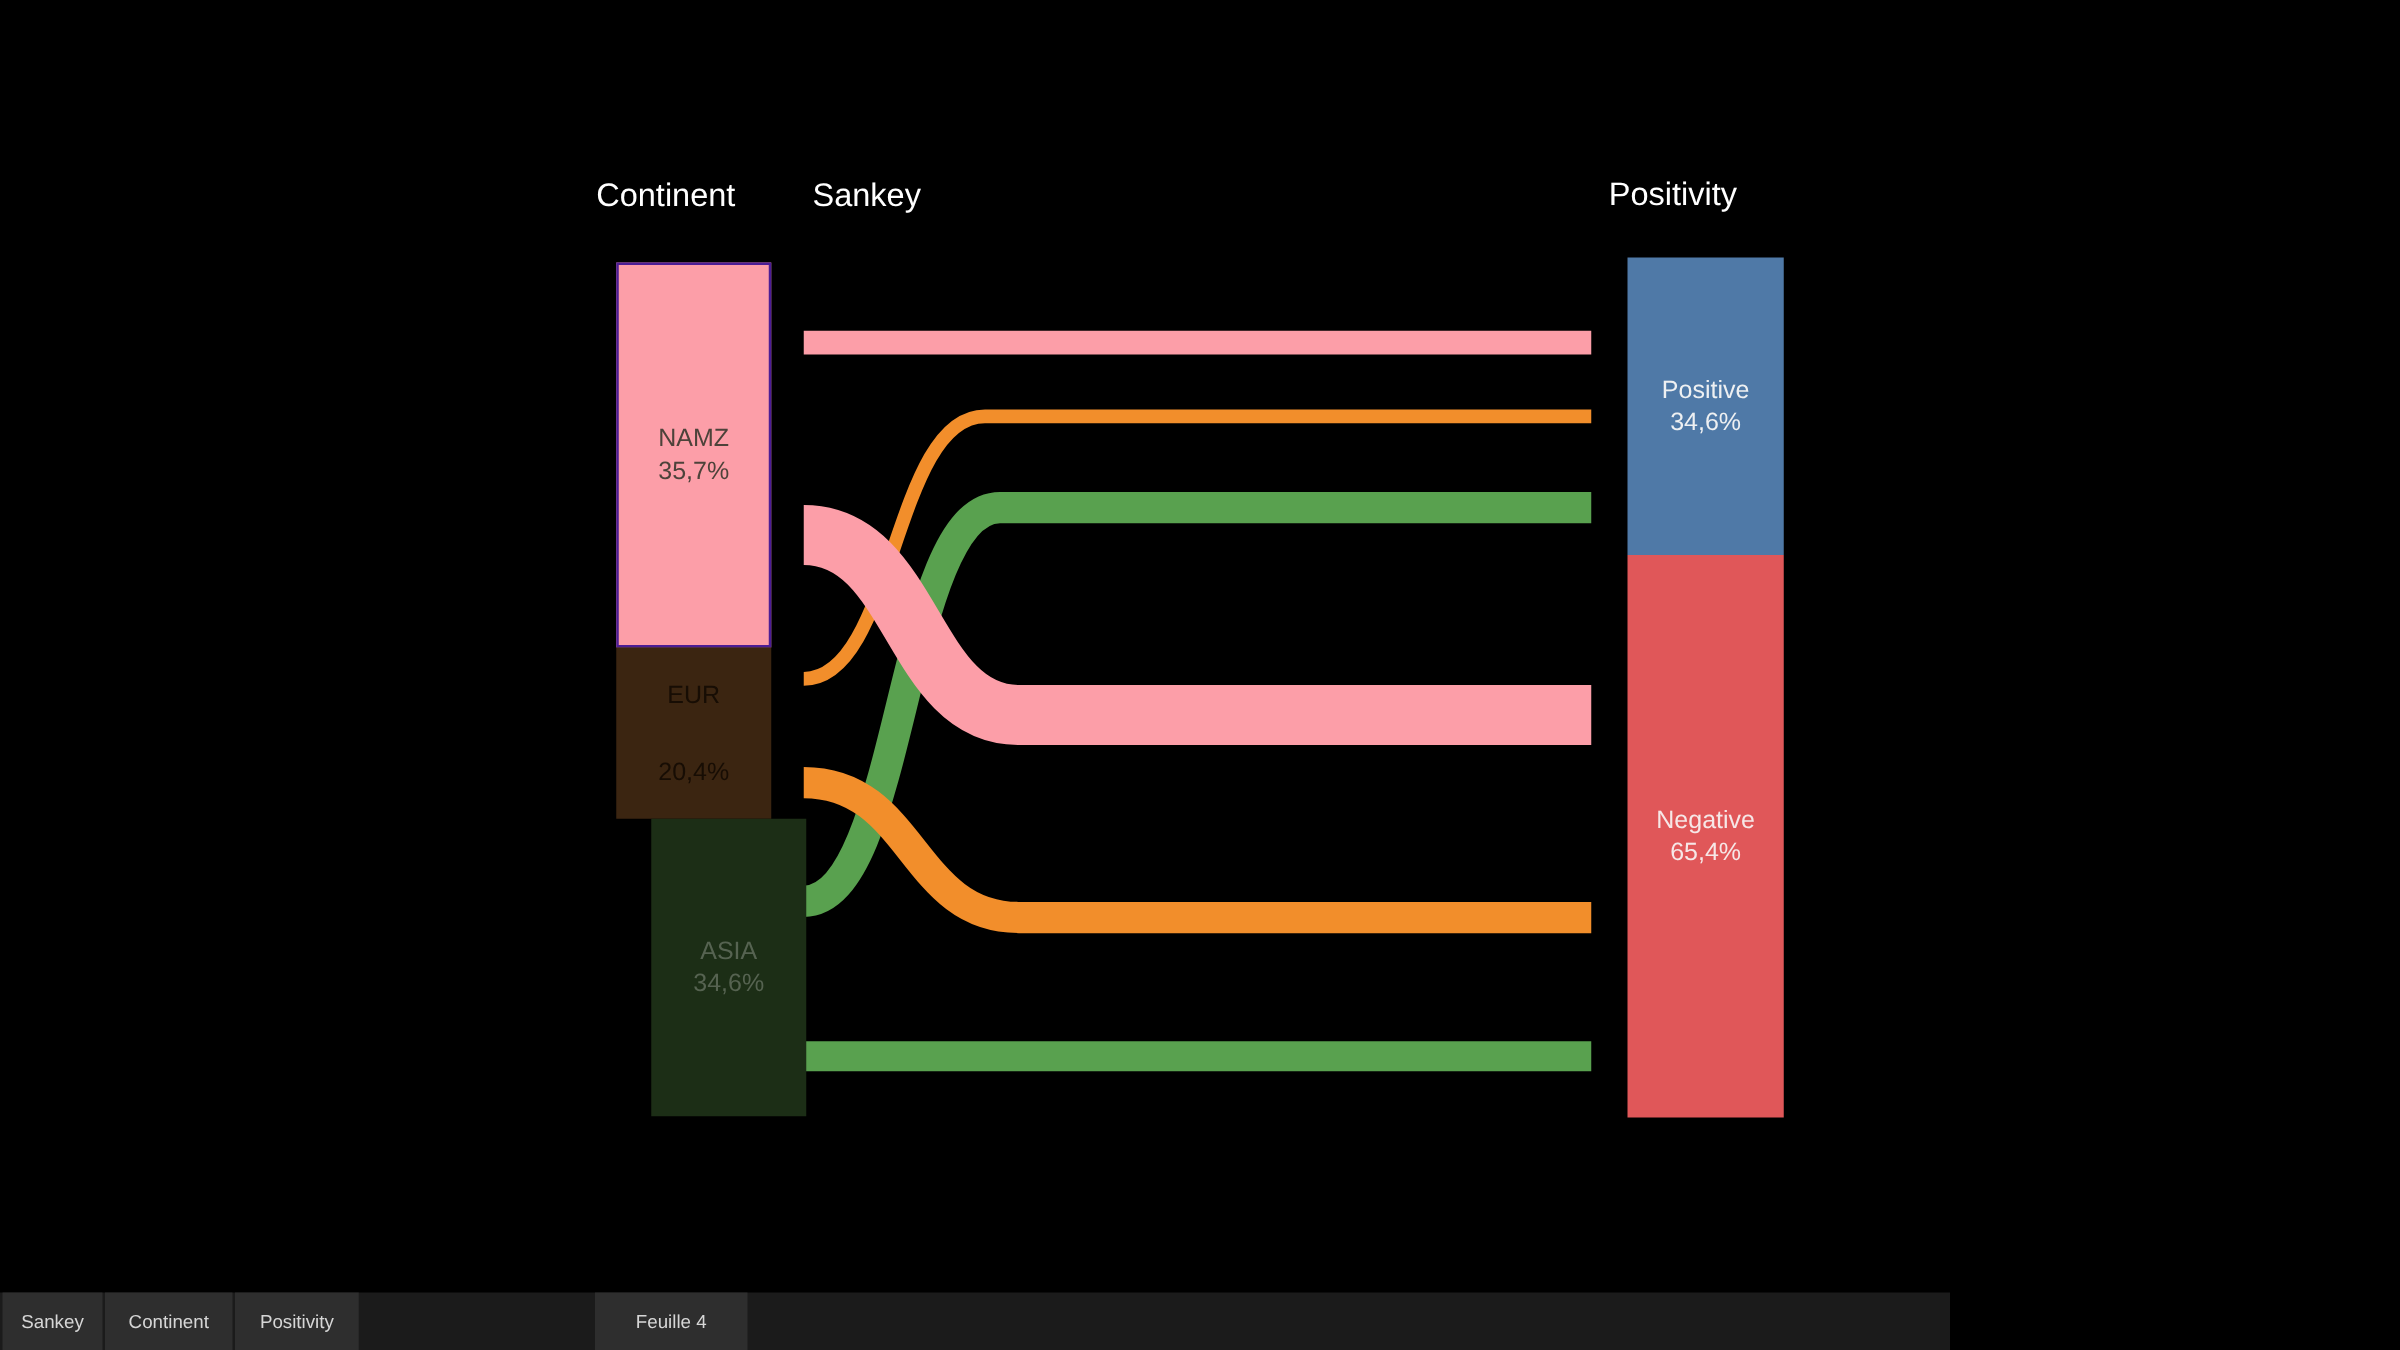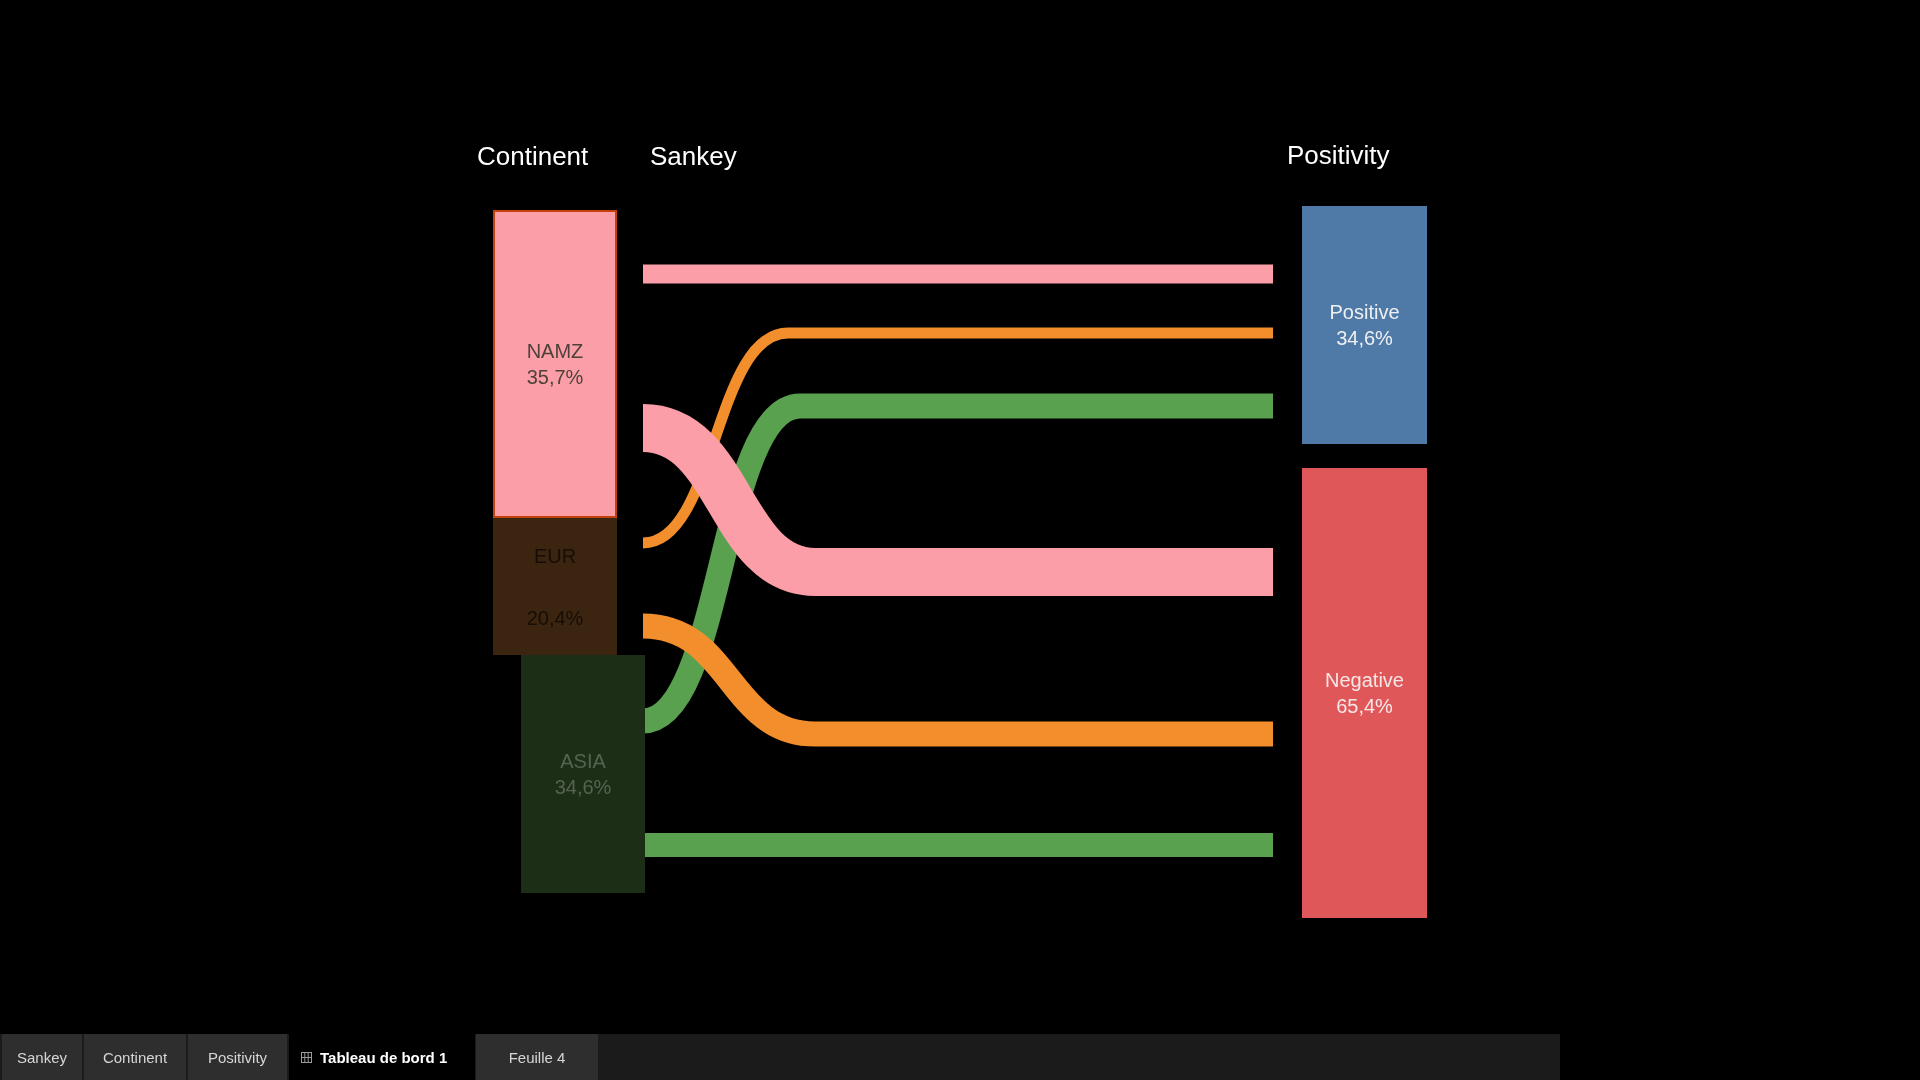--- a/index.html
+++ b/index.html
@@ -8,27 +8,27 @@
 
   
   .ws-title{position:absolute;color:#ffffff;font-size:26px;line-height:30px;white-space:nowrap;}
   #title-continent{left:477px;top:141px;}
   #title-sankey{left:650px;top:141px;}
   #title-positivity{left:1287px;top:140px;}
 
   
   .seg{position:absolute;display:flex;flex-direction:column;align-items:center;justify-content:center;
        text-align:center;font-size:20px;line-height:26px;margin-top:24px;}
-  #seg-namz{left:493px;top:186px;width:124px;height:308px;border:2px solid #c2410c;box-sizing:border-box;color:#4d423a;}
+  #seg-namz{left:493px;top:186px;width:124px;height:308px;border:2px solid #4c1d95;box-sizing:border-box;color:#4d423a;}
   #seg-eur{left:493px;top:494px;width:124px;height:137px;color:#170d04;}
   #seg-asia{left:521px;top:631px;width:124px;height:238px;color:#566351;}
 
   
   #seg-positive{left:1302px;top:182px;width:125px;height:238px;color:#eef0f2;}
-  #seg-negative{left:1302px;top:444px;width:125px;height:450px;color:#f6e7e7;}
+  #seg-negative{left:1302px;top:420px;width:125px;height:450px;color:#f6e7e7;}
 
   
   #sankey-svg{position:absolute;left:0;top:0;}
 
   
   .tabbar{position:absolute;left:0;top:1034px;width:1920px;height:46px;background:#1b1b1b;}
   .tab{position:absolute;top:0;height:46px;display:flex;align-items:center;justify-content:center;
        background:#2e2e2e;color:#d6d6d6;font-size:15px;white-space:nowrap;cursor:default;}
   #tab-sheet-sankey{left:2px;width:80px;}
   #tab-sheet-continent{left:84px;width:102px;}
@@ -79,28 +79,17 @@
   </div>
   <div class="seg" id="seg-negative" style="background-color: rgb(224, 87, 89);">
     <div>Negative</div>
     <div>65,4%</div>
   </div>
 
   <div class="tabbar">
     <div class="tab" id="tab-sheet-sankey">Sankey</div>
     <div class="tab" id="tab-sheet-continent">Continent</div>
     <div class="tab" id="tab-sheet-positivity">Positivity</div>
-    <div class="tab" id="tab-dashboard">
-      <svg width="11" height="11" viewBox="0 0 11 11">
-        <g stroke="#9c9c9c" stroke-width="1" fill="none">
-          <rect x="0.5" y="0.5" width="10" height="10"></rect>
-          <line x1="3.8" y1="0.5" x2="3.8" y2="10.5"></line>
-          <line x1="7.2" y1="0.5" x2="7.2" y2="10.5"></line>
-          <line x1="0.5" y1="5.5" x2="10.5" y2="5.5"></line>
-        </g>
-      </svg>
-      <span>Tableau de bord 1</span>
-    </div>
     <div class="tab" id="tab-feuille4">Feuille 4</div>
 
   </div>
 
 </div>
 
 </body></html>

